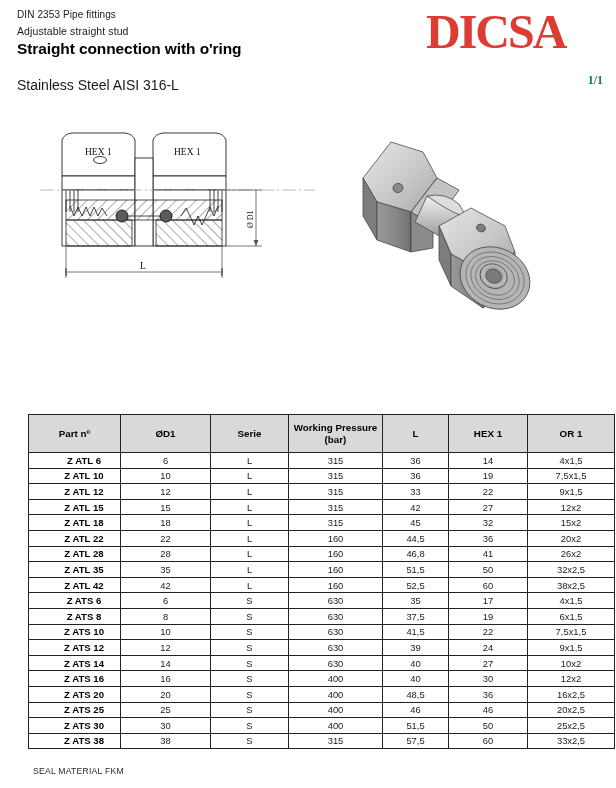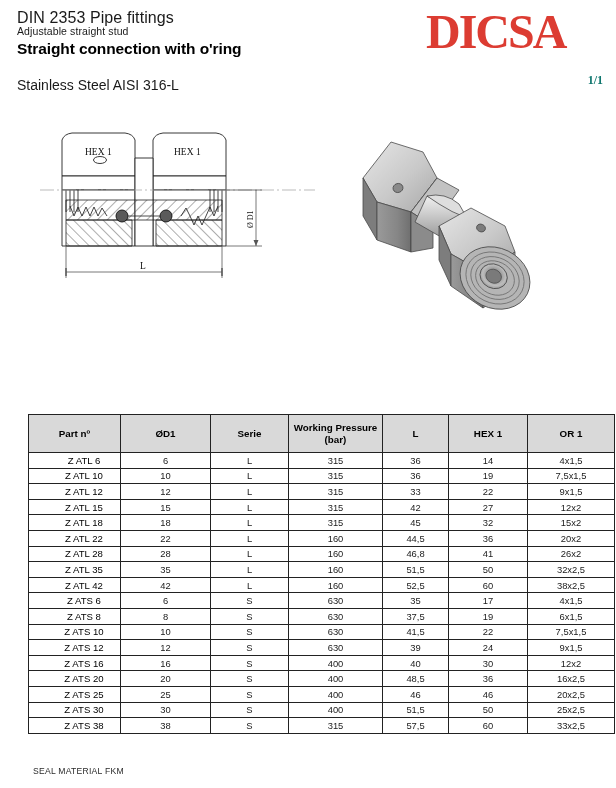--- a/index.html
+++ b/index.html
@@ -15,21 +15,21 @@
   }
 
   
   .header {
     position: absolute;
     left: 0; top: 0;
     width: 616px; height: 108px;
   }
   .hdr-line1 {
     position: absolute; left: 17px; top: 9px;
-    font-size: 16px; letter-spacing: .1px;
+    font-size: 10px; letter-spacing: .1px;
     color: #1a1a1a; white-space: nowrap;
   }
   .hdr-line2 {
     position: absolute; left: 17px; top: 25px;
     font-size: 10.5px; letter-spacing: .1px;
     color: #1a1a1a; white-space: nowrap;
   }
   .hdr-title {
     position: absolute; left: 17px; top: 40px;
     font-size: 15.5px; font-weight: bold;
@@ -86,21 +86,21 @@
     line-height: 1.18;
     padding: 2px 1px;
     color: #000;
   }
   table.spec tbody td {
     height: 15.6px;
     padding: 0 1px;
     font-size: 9.4px;
   }
   table.spec tbody td.partno {
-    font-weight: normal;
+    font-weight: bold;
     font-size: 9.6px;
     color: #000;
     padding-left: 20px;
   }
   col.c-part { width: 92px; }
   col.c-d1   { width: 90px; }
   col.c-serie{ width: 78px; }
   col.c-wp   { width: 94px; }
   col.c-l    { width: 66px; }
   col.c-hex  { width: 79px; }
@@ -397,20 +397,29 @@
         <tr>
           <td class="partno">Z ATS 12</td>
           <td>12</td>
           <td>S</td>
           <td>630</td>
           <td>39</td>
           <td>24</td>
           <td>9x1,5</td>
         </tr>
         <tr>
+          <td class="partno">Z ATS 14</td>
+          <td>14</td>
+          <td>S</td>
+          <td>630</td>
+          <td>40</td>
+          <td>27</td>
+          <td>10x2</td>
+        </tr>
+        <tr>
           <td class="partno">Z ATS 16</td>
           <td>16</td>
           <td>S</td>
           <td>400</td>
           <td>40</td>
           <td>30</td>
           <td>12x2</td>
         </tr>
         <tr>
           <td class="partno">Z ATS 20</td>

